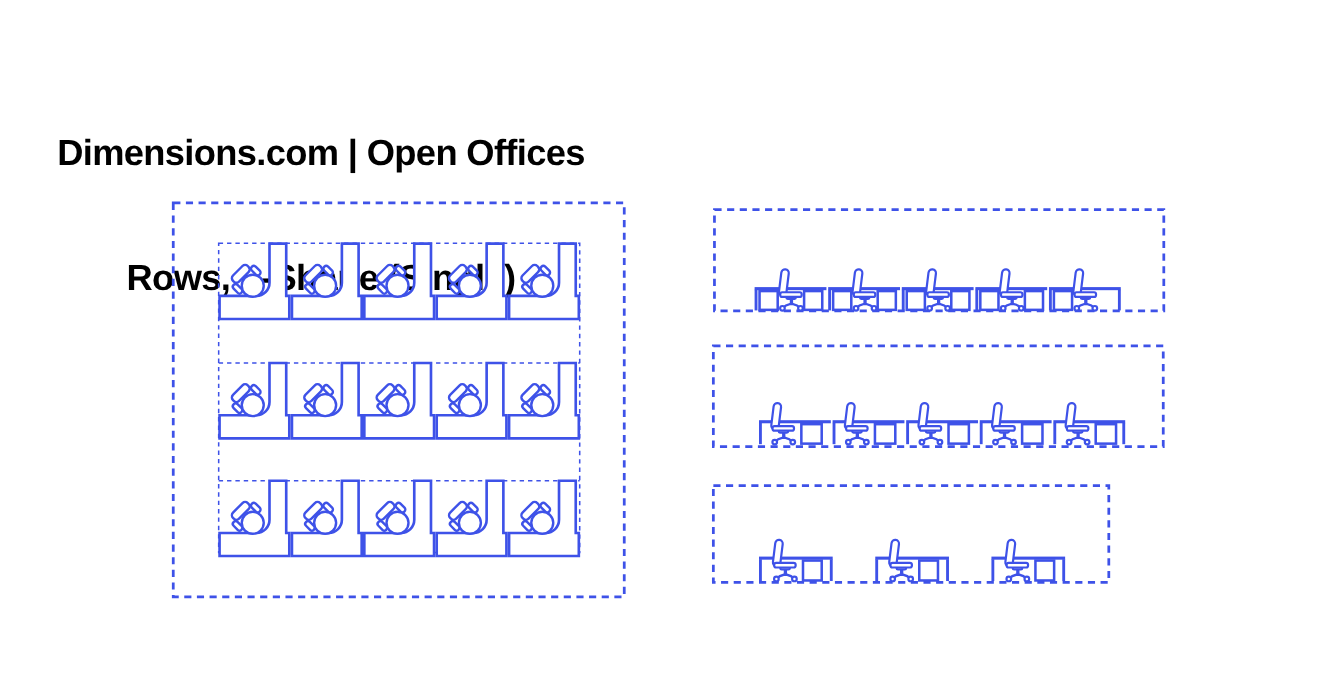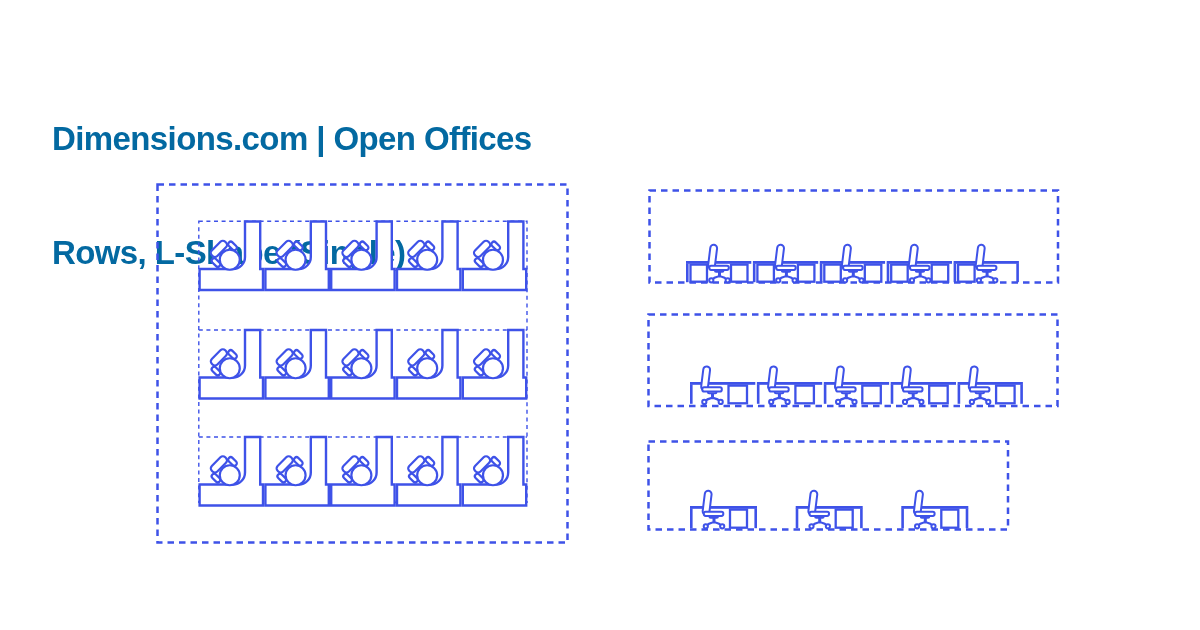--- a/index.html
+++ b/index.html
@@ -9,21 +9,21 @@
     position:absolute;left:52px;top:44px;
     font-size:33px;line-height:38px;font-weight:700;
     letter-spacing:-0.6px;white-space:pre;
   }
   .page-title span{display:block;}
   #diagram{position:absolute;left:0;top:0;}
 </style>
 </head>
 <body style="background: rgb(255, 255, 255);">
 
-<div class="page-title" style="color: #0369a1;">
+<div class="page-title" style="color: #000000; text-align: center;">
   <span>Dimensions.com | Open Offices</span>
   <span>Rows, L-Shape (Single)</span>
 </div>
 
 <svg id="diagram" width="1200" height="630" viewBox="0 0 1200 630">
     <g>
       <rect x="157.5" y="184.5" width="410" height="358" fill="none" stroke="#3E52E8" stroke-width="2.5" stroke-dasharray="6.5 5"></rect>
       <g>
         <rect x="198.8" y="221.2" width="328.2" height="281" fill="none" stroke="#3E52E8" stroke-width="1.4" stroke-dasharray="4 3.6"></rect>
         <line x1="198.8" y1="330" x2="527" y2="330" stroke="#3E52E8" stroke-width="1.4" stroke-dasharray="4 3.6"></line>

